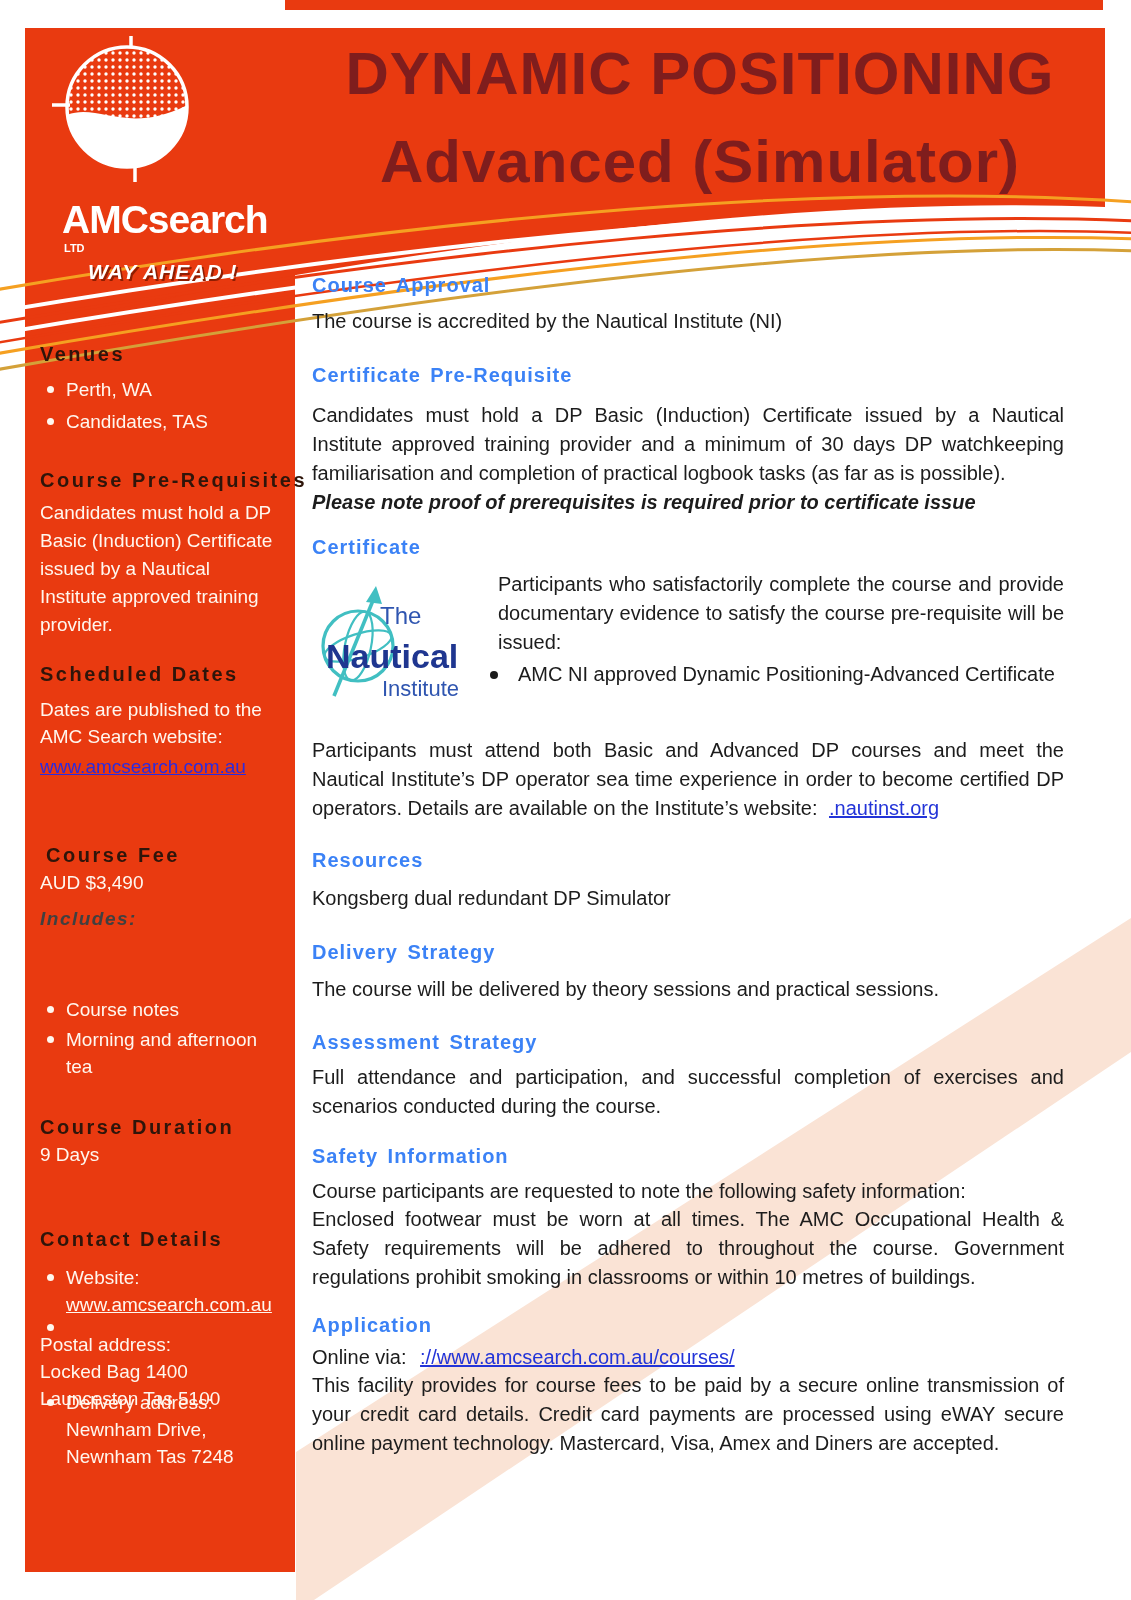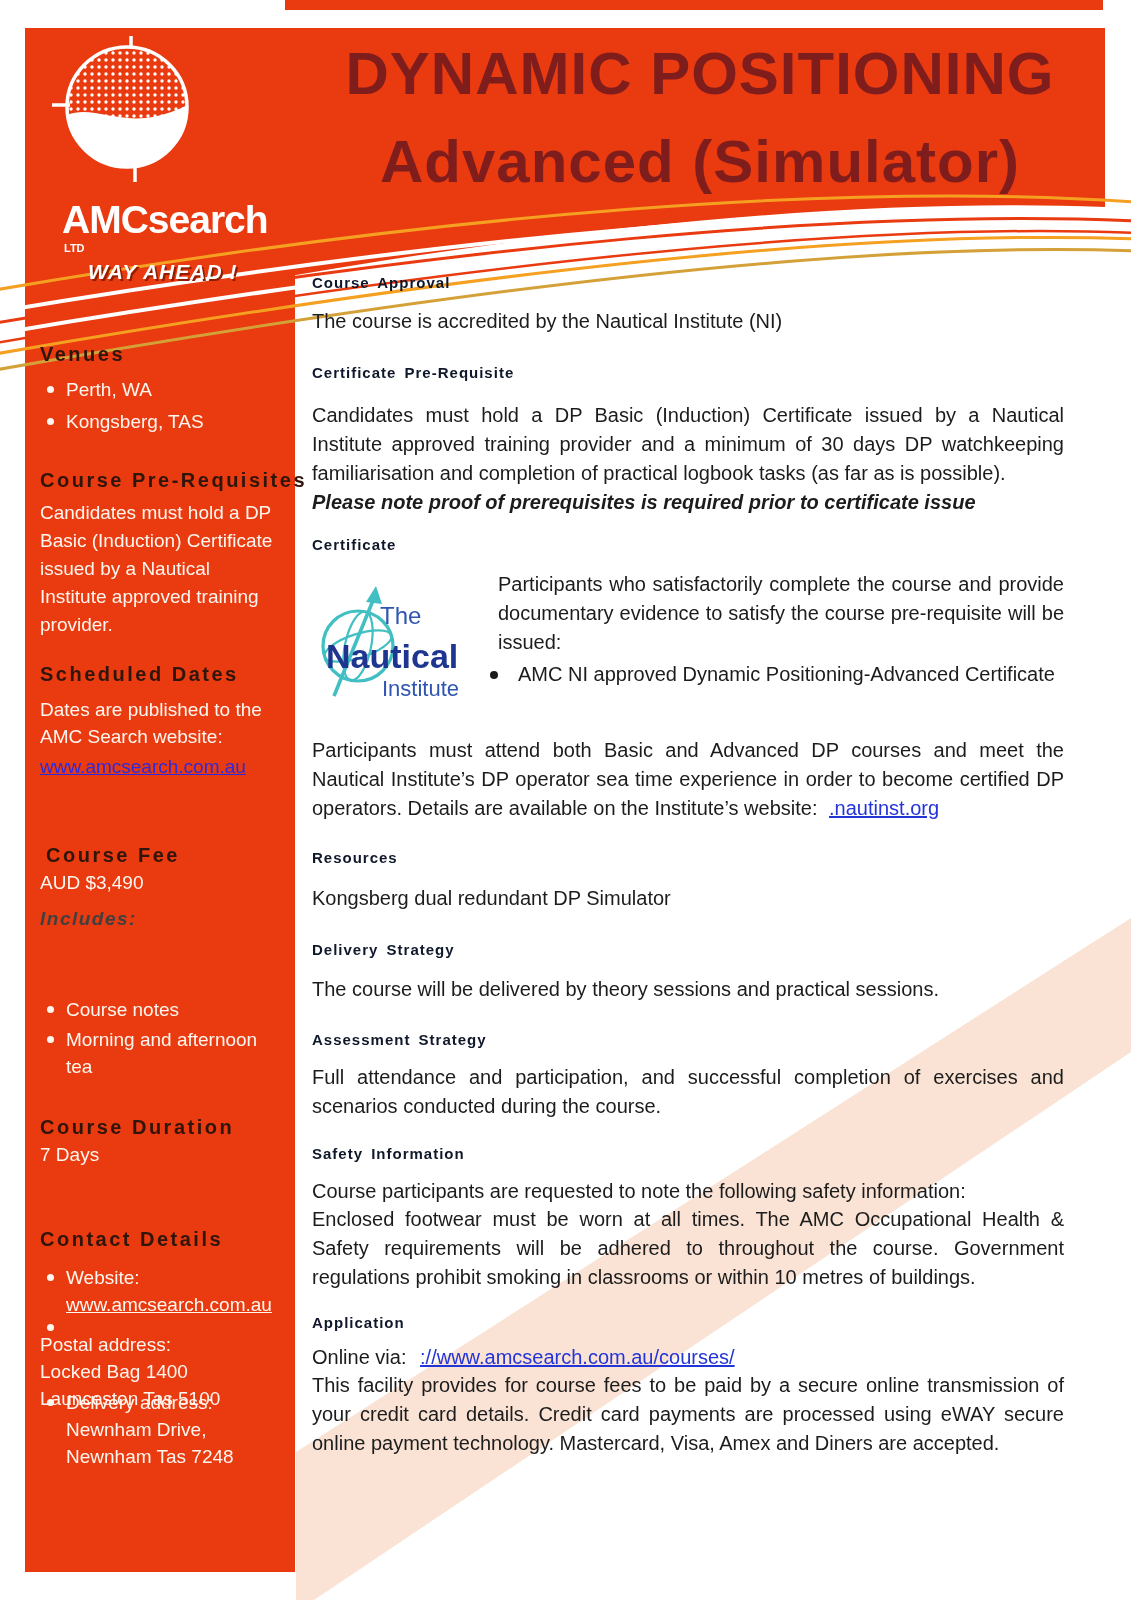--- a/index.html
+++ b/index.html
@@ -30,21 +30,21 @@
   #brand{position:absolute;left:40px;top:36px;width:230px;color:#fff;}
   #brand-name{position:absolute;left:22px;top:162px;font-weight:bold;font-size:39px;letter-spacing:-1px;color:#fff;}
   #brand-ltd{position:absolute;left:24px;top:206px;font-weight:bold;font-size:11px;color:#fff;}
   #brand-tagline{
     position:absolute;left:48px;top:224px;font-weight:bold;font-style:italic;font-size:21px;
     color:#fff;text-shadow:2px 2px 0 #8F1E02;letter-spacing:1px;
   }
 
   
   .h-main{
-    position:absolute;font-weight:bold;font-size:15px;color:#0f172a;
+    position:absolute;font-weight:bold;font-size:20px;color:#3b82f6;
     letter-spacing:1px;word-spacing:3px;z-index:5;
   }
   .p-main{
     position:absolute;font-size:20px;color:#1C1C1C;line-height:29px;width:752px;z-index:5;
   }
   .just{text-align:justify;}
   .note{font-weight:bold;font-style:italic;}
   .link{color:#2334D8;text-decoration:underline;cursor:pointer;}
   .cert-bullet{display:flex;}
   .bdot{width:8px;height:8px;border-radius:50%;background:#1C1C1C;margin:11px 20px 0 0;flex:none;}
@@ -116,21 +116,21 @@
     <div id="brand-tagline">WAY AHEAD !</div>
   </div>
 
   <div class="sb-h" style="left:40px;top:343px;">Venues</div>
   <div class="sb-li" style="left:40px;top:376px;">
     <span class="dot"></span>
     <span class="txt">Perth, WA</span>
   </div>
   <div class="sb-li" style="left:40px;top:408px;">
     <span class="dot"></span>
-    <span class="txt">Kongsberg, TAS</span>
+    <span class="txt">Candidates, TAS</span>
   </div>
 
   <div class="sb-h" style="left:40px;top:469px;">Course Pre-Requisites</div>
   <div class="sb-t" style="left:40px;top:499px;">Candidates must hold a DP Basic (Induction) Certificate issued by a Nautical Institute approved training provider.</div>
 
   <div class="sb-h" style="left:40px;top:663px;">Scheduled Dates</div>
   <div class="sb-t" style="left:40px;top:696px;line-height:27px;">Dates are published to the AMC Search website:</div>
   <div class="sb-t" style="left:40px;top:753px;">
     <span class="sb-link-blue">www.amcsearch.com.au</span>
   </div>
@@ -141,21 +141,21 @@
   <div class="sb-li" style="left:40px;top:996px;">
     <span class="dot"></span>
     <span class="txt">Course notes</span>
   </div>
   <div class="sb-li" style="left:40px;top:1026px;">
     <span class="dot"></span>
     <span class="txt">Morning and afternoon tea</span>
   </div>
 
   <div class="sb-h" style="left:40px;top:1116px;">Course Duration</div>
-  <div class="sb-t" style="left:40px;top:1141px;">7 Days</div>
+  <div class="sb-t" style="left:40px;top:1141px;">9 Days</div>
 
   <div class="sb-h" style="left:40px;top:1228px;">Contact Details</div>
   <div class="sb-li" style="left:40px;top:1264px;">
     <span class="dot"></span>
     <span class="txt lh25">
       <div>Website:</div>
       <div><span class="sb-link-white">www.amcsearch.com.au</span></div>
     </span>
   </div>
   <div class="sb-li" style="left:40px;top:1314px;flex-direction:column;">

